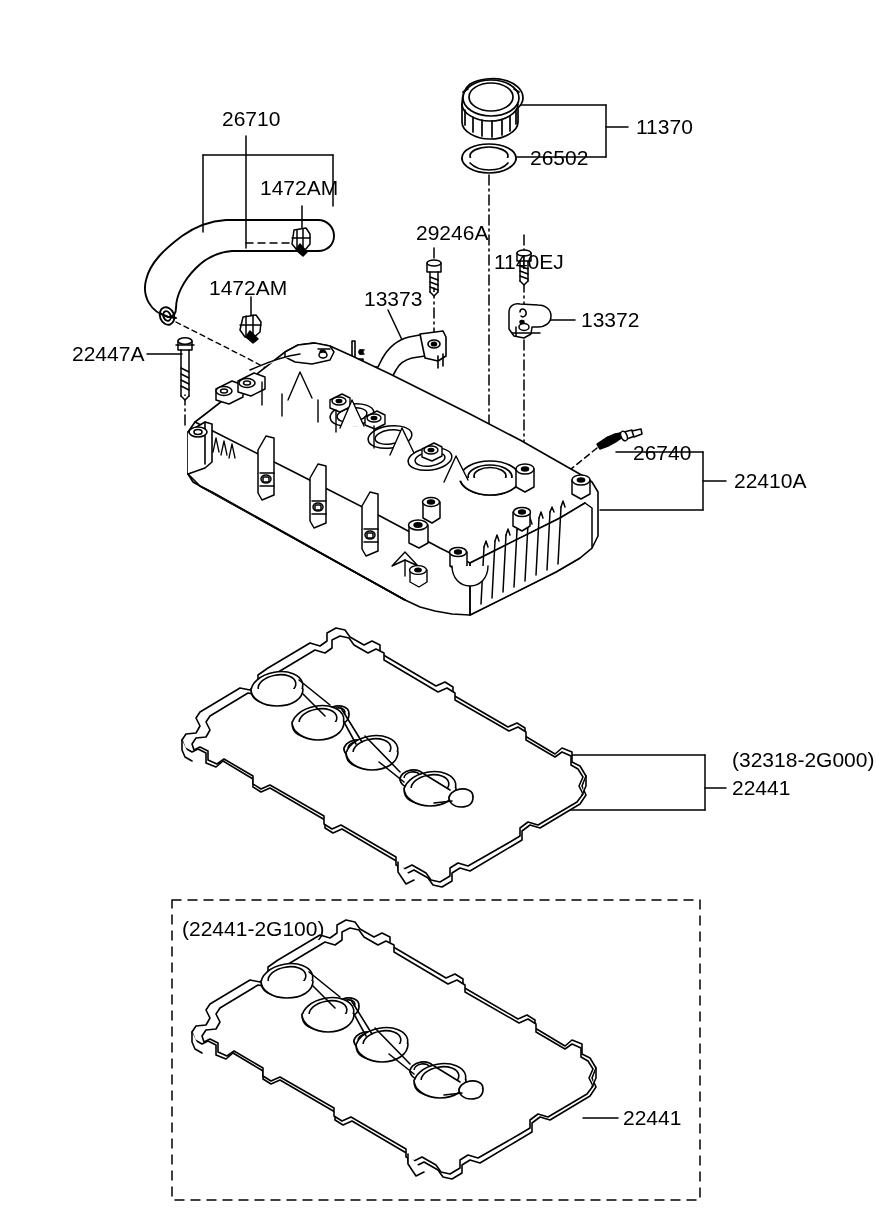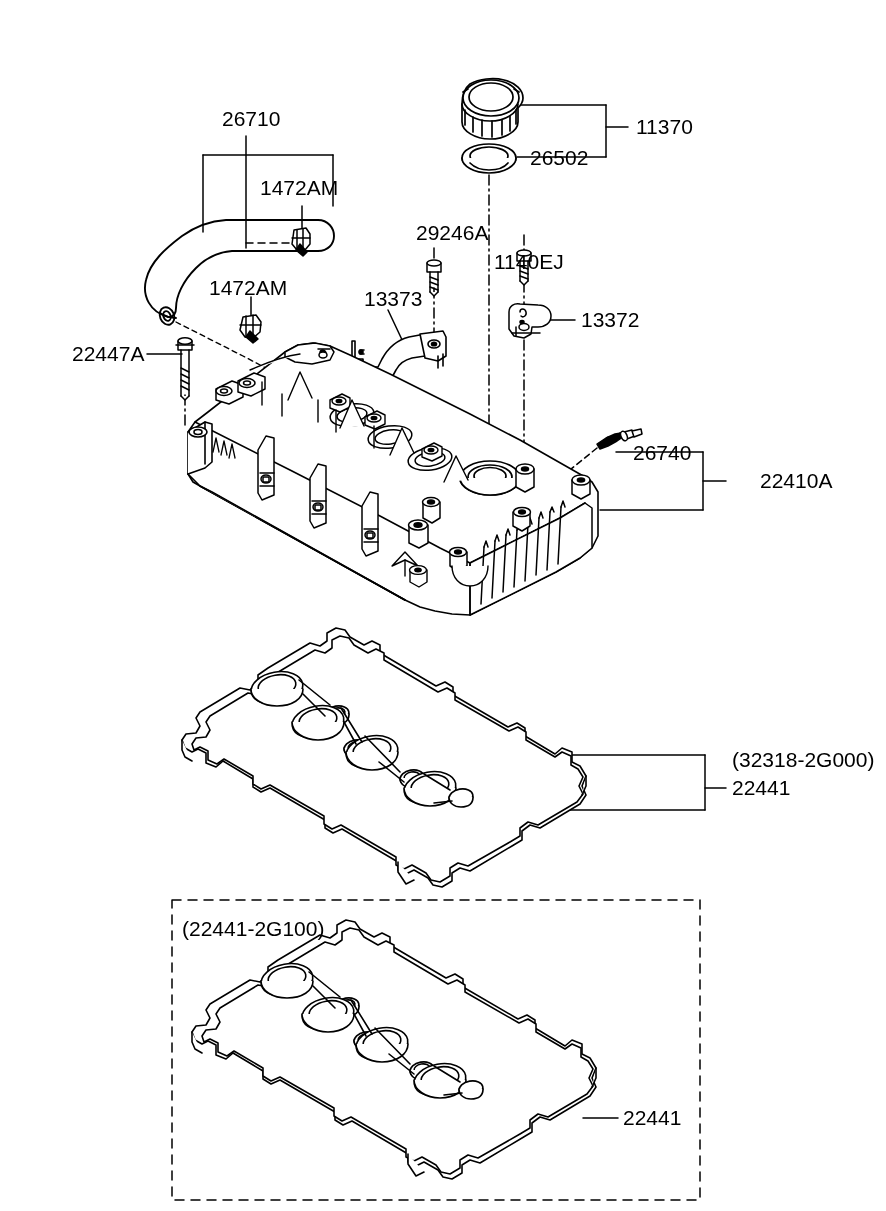--- a/index.html
+++ b/index.html
@@ -506,19 +506,19 @@
 <div class="lbl" style="left:260px;top:177px;">1472AM</div>
 <div class="lbl" style="left:209px;top:277px;">1472AM</div>
 <div class="lbl" style="left:72px;top:343px;">22447A</div>
 <div class="lbl" style="left:364px;top:288px;">13373</div>
 <div class="lbl" style="left:400px;top:222px;margin-left:16px;">29246A</div>
 <div class="lbl" style="left:494px;top:211px;margin-top:40px;">1140EJ</div>
 <div class="lbl" style="left:581px;top:309px;">13372</div>
 <div class="lbl" style="left:636px;top:116px;">11370</div>
 <div class="lbl" style="left:530px;top:147px;text-align:center;">26502</div>
 <div class="lbl" style="left:633px;top:442px;">26740</div>
-<div class="lbl" style="left:760px;top:470px;">22410A</div>
+<div class="lbl" style="left:734px;top:470px;">22410A</div>
 <div class="lbl" style="left:732px;top:749px;">(32318-2G000)</div>
 <div class="lbl" style="left:732px;top:777px;">22441</div>
 <div class="lbl" style="left:182px;top:918px;">(22441-2G100)</div>
 <div class="lbl" style="left:623px;top:1107px;">22441</div>
 
 </div>
 
 </body></html>

